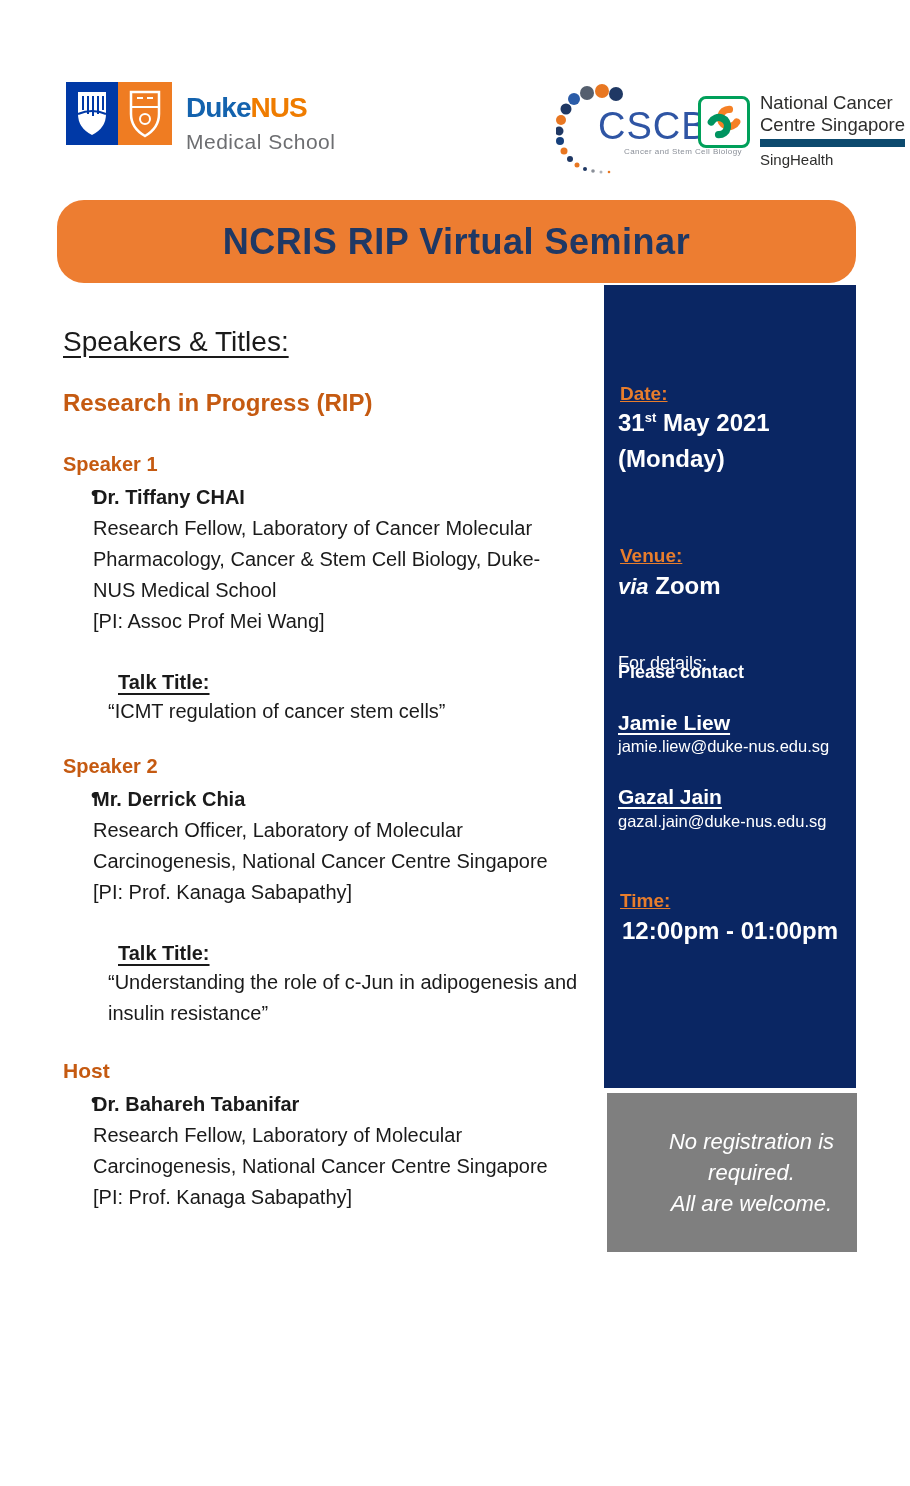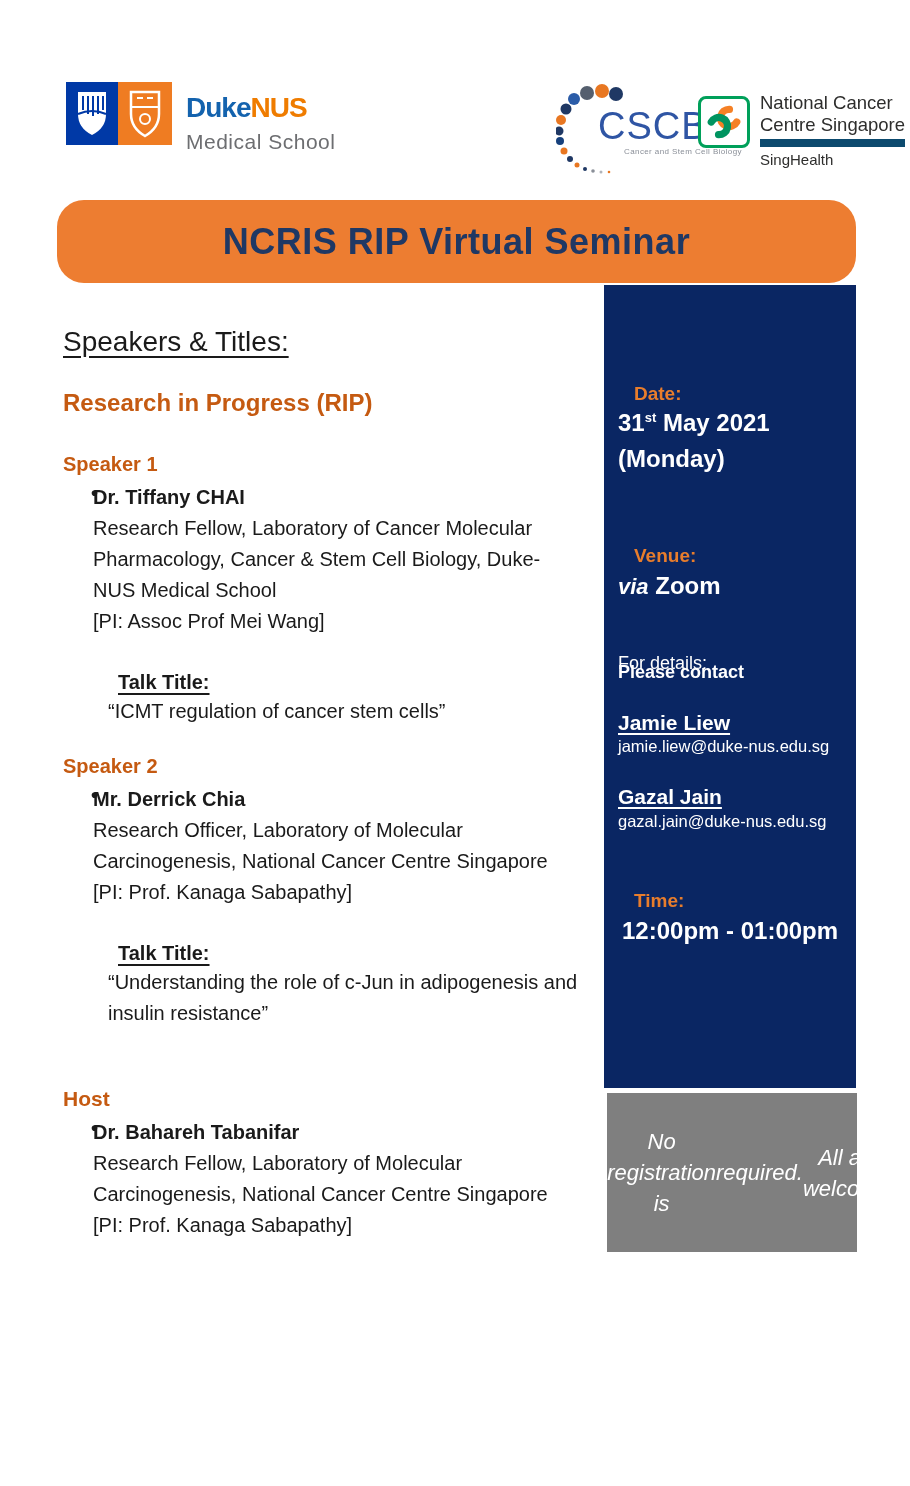--- a/index.html
+++ b/index.html
@@ -43,44 +43,44 @@
   }
   .banner h1 { color: #1f3864; font-size: 36px; font-weight: bold; letter-spacing: 0.5px; }
 
   
   .content { position: absolute; left: 63px; top: 326px; width: 540px; color: #1a1a1a; }
   .section-heading { font-size: 28px; font-weight: normal; text-decoration: underline; text-underline-offset: 5px; color: #1a1a1a; }
   .program-heading { margin-top: 31px; font-size: 24px; font-weight: bold; color: #c55a11; }
   .speaker-label { font-size: 20px; font-weight: bold; color: #c55a11; }
   .sp1 { margin-top: 36px; }
   .sp2 { margin-top: 28px; }
-  .host-label { margin-top: 58px; font-size: 21px; font-weight: bold; color: #c55a11; }
+  .host-label { margin-top: 30px; font-size: 21px; font-weight: bold; color: #c55a11; }
   .bullet-row { display: flex; margin-top: 6px; }
   .bullet { width: 30px; padding-left: 28px; font-size: 20px; font-weight: bold; flex: none; }
   .bullet-body { width: 482px; font-size: 20px; line-height: 31px; }
   .person-name { font-weight: bold; }
   .talk-title-label { margin: 34px 0 0 55px; font-size: 20px; font-weight: bold; text-decoration: underline; text-underline-offset: 4px; }
   .talk-title-quote { margin: 2px 0 0 45px; font-size: 20px; line-height: 31px; width: 500px; }
 
   
   .sidebar { position: absolute; left: 604px; top: 285px; width: 252px; height: 803px; background: #0a2663; color: #ffffff; }
-  .sb-label { position: absolute; left: 30px; color: #e87d2c; font-size: 19px; font-weight: bold; }
+  .sb-label { position: absolute; left: 16px; color: #e87d2c; font-size: 19px; font-weight: bold; text-decoration: underline; }
   .sb-big { position: absolute; left: 14px; font-size: 24px; font-weight: bold; text-align: right; }
   .sb-text { position: absolute; left: 14px; font-size: 18px; }
   .sb-bold { font-weight: bold; }
   .sb-name { position: absolute; left: 14px; font-size: 21px; font-weight: bold; text-decoration: underline; text-underline-offset: 3px; }
   .sb-email { position: absolute; left: 14px; font-size: 16.5px; }
   .venue-line .via { font-style: italic; font-size: 22px; }
   .venue-line .zoom { font-weight: bold; font-size: 24px; }
   sup { font-size: 13px; }
 
   
   .notice {
     position: absolute; left: 607px; top: 1093px; width: 250px; height: 159px;
-    background: #7f7f7f; color: #ffffff; display: flex; 
+    background: #7f7f7f; color: #ffffff; display: flex; flex-direction: column;
     align-items: center; justify-content: center; text-align: center;
     font-style: italic; font-size: 22px; line-height: 31px; padding-left: 39px;
   }
 </style>
 </head>
 <body>
 
 <div class="page">
 
   <div class="dukenus-logo">

